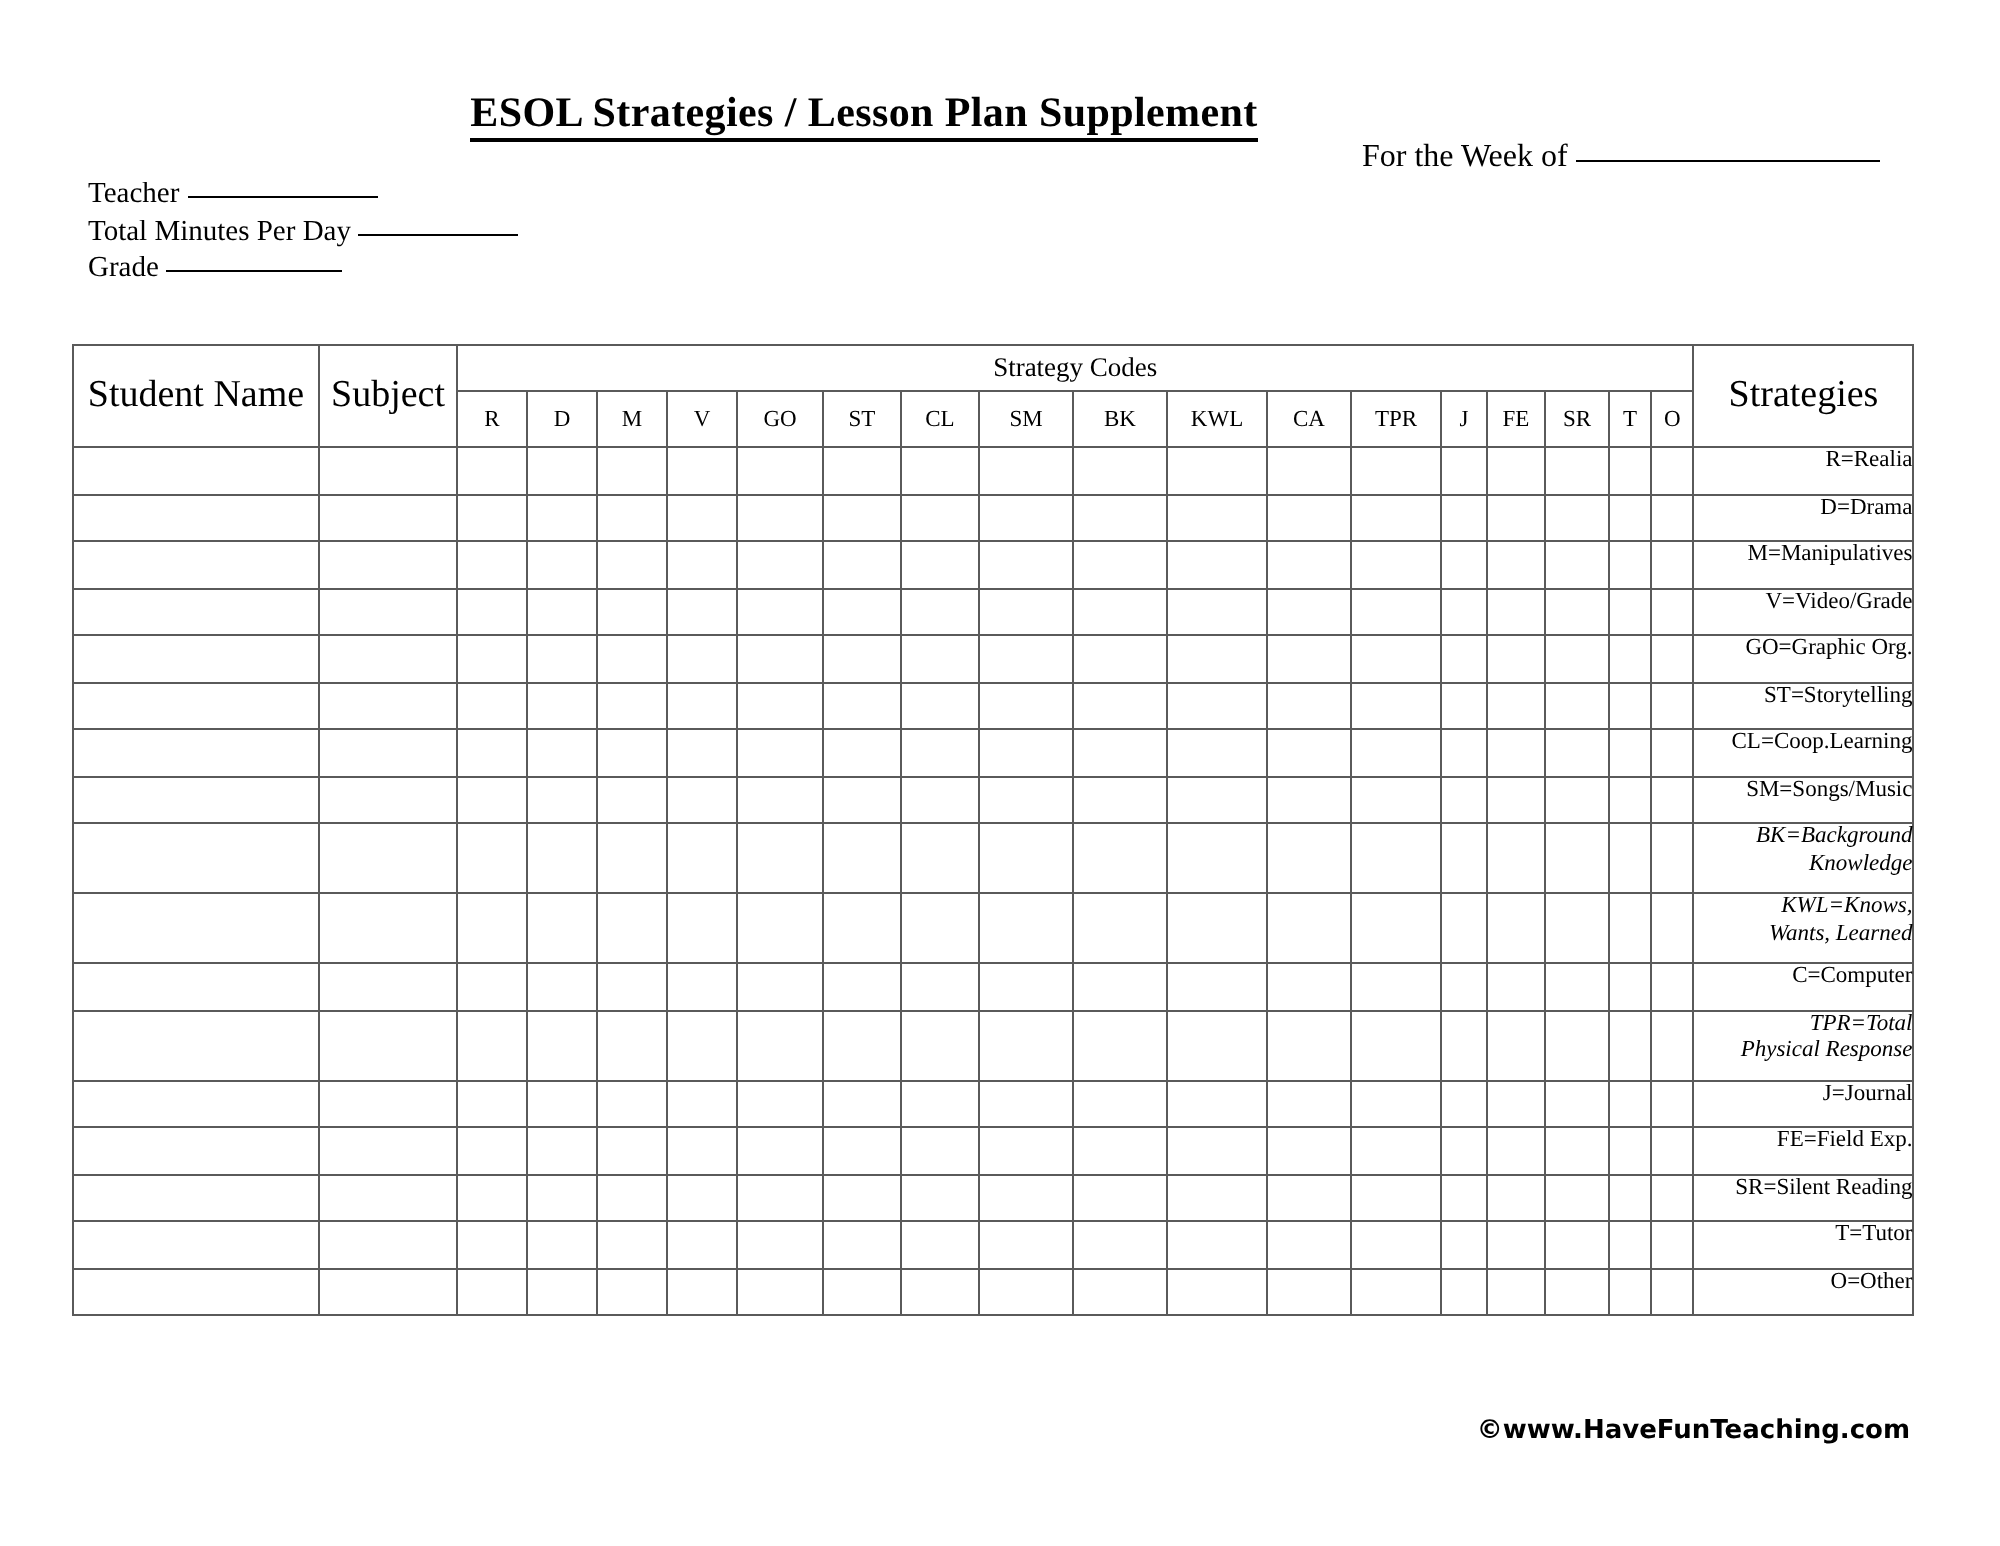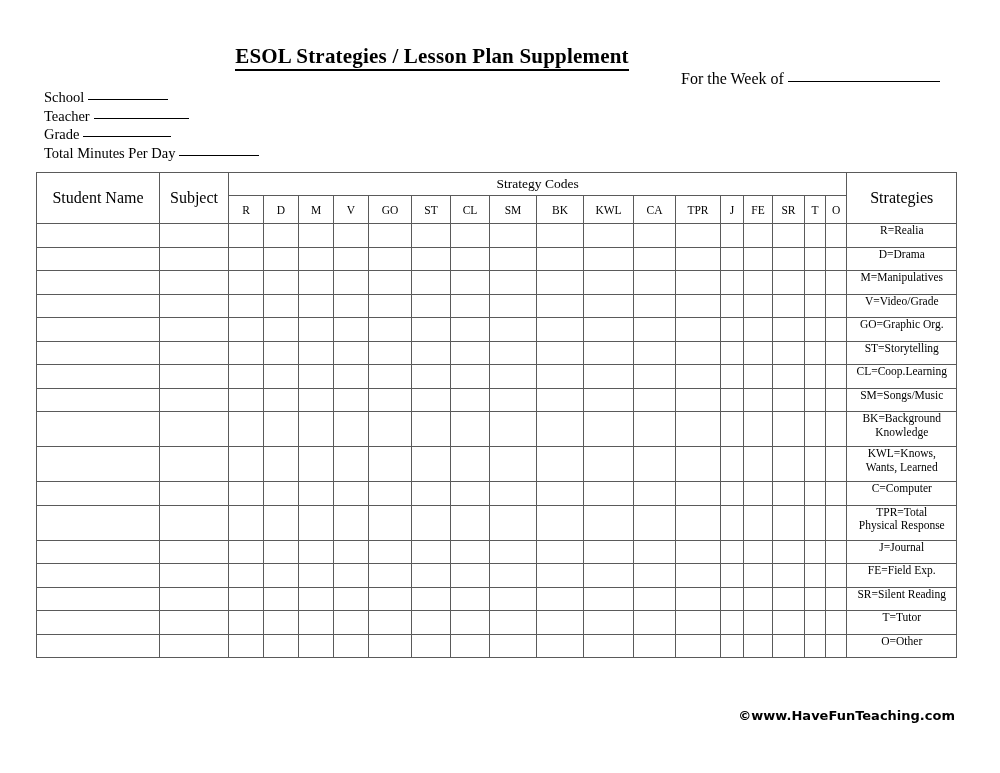--- a/index.html
+++ b/index.html
@@ -75,21 +75,21 @@
     border-collapse: collapse;
     table-layout: fixed;
   }
   .sheet th, .sheet td {
     border: 1px solid #5a5a5a;
     padding: 0;
     font-weight: normal;
   }
   .h-main {
     font-weight: bold;
-    font-size: 16px;
+    font-size: 19px;
     text-align: center;
     vertical-align: middle;
     margin-top: 48px;
   }
   .h-span {
     font-weight: bold;
     font-size: 13.5px;
     text-align: center;
     vertical-align: middle;
     height: 22px;
@@ -101,50 +101,49 @@
     text-align: center;
     vertical-align: middle;
     height: 27px;
   }
   .cell-empty {
     height: 22.5px;
   }
   .legend-cell {
     font-size: 11.5px;
     line-height: 13.6px;
-    text-align: center;
+    text-align: right;
     padding: 2px 2px 2px 5px;
     vertical-align: top;
     white-space: pre-line;
   }
-  .legend-cell.tall { height: 34px; }
+  .legend-cell.tall { height: 34px; font-style: italic; }
 
   
   .footer {
     position: absolute;
     right: 45px;
     top: 708px;
     font-family: "DejaVu Sans", "Liberation Sans", sans-serif;
     font-size: 13px;
     font-weight: bold;
     white-space: nowrap;
   }
 </style>
 </head>
 <body>
 
 <div class="title-wrap">
   <span class="doc-title">ESOL Strategies / Lesson Plan Supplement</span>
 </div>
 
 <div class="fields-left">
-    <div class="field-row"><span>School</span><span class="blank w80"></span></div>
     <div class="field-row"><span>Teacher</span><span class="blank w95"></span></div>
+    <div class="field-row"><span>Total Minutes Per Day</span><span class="blank w80"></span></div>
     <div class="field-row"><span>Grade</span><span class="blank w88"></span></div>
-    <div class="field-row"><span>Total Minutes Per Day</span><span class="blank w80"></span></div>
   </div>
 
 <div class="fields-right">
   <span>For the Week of</span><span class="blank w195"></span>
 </div>
 
 <table class="sheet">
   <colgroup>
     <col style="width:123px">
     <col style="width:69px">

